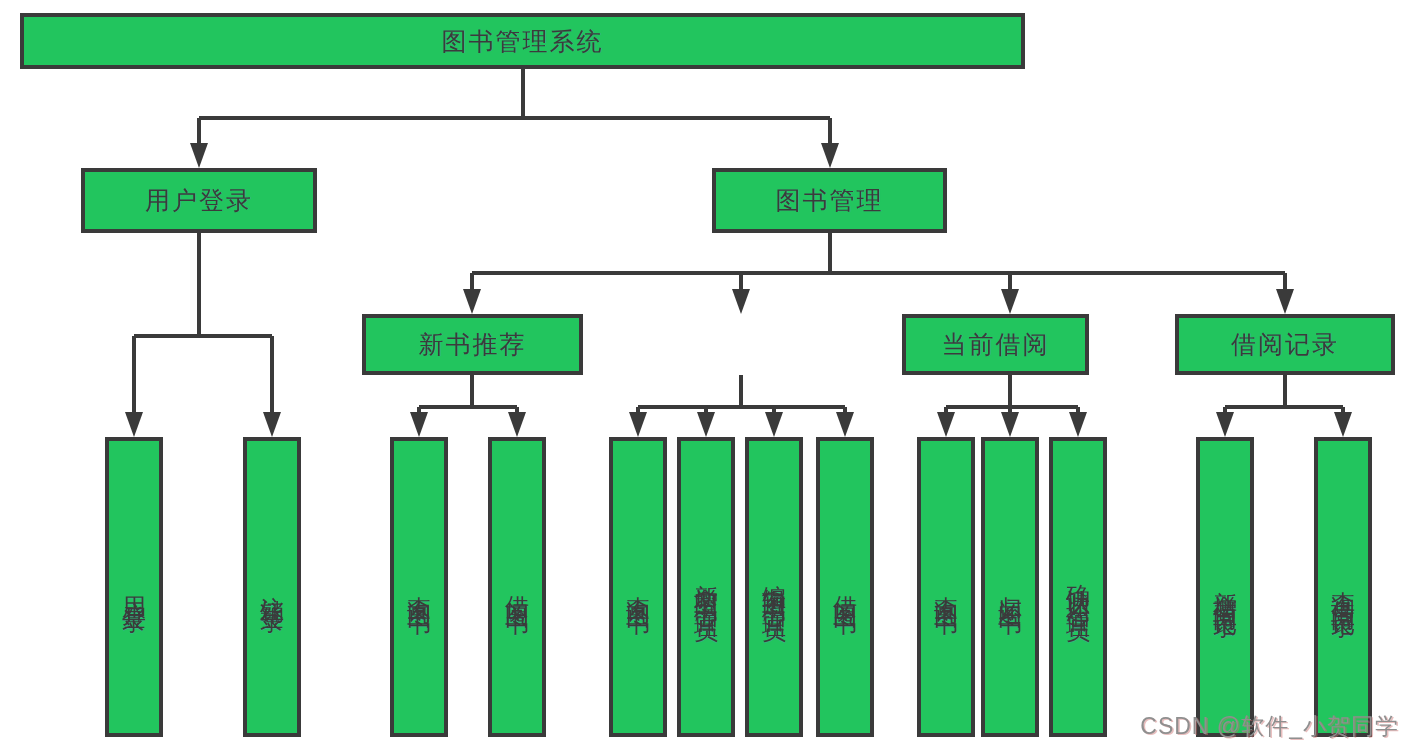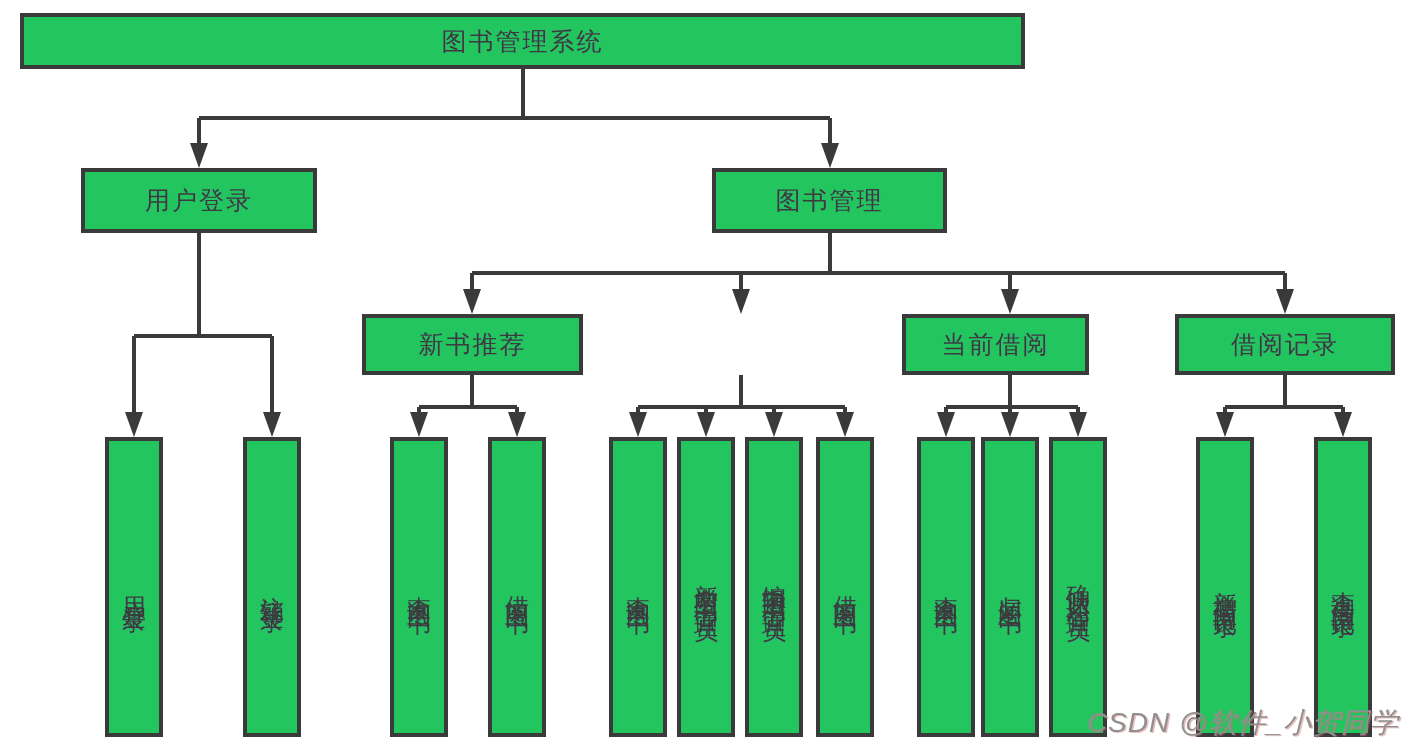--- a/index.html
+++ b/index.html
@@ -50,26 +50,25 @@
     letter-spacing: 5px;
     line-height: 1;
     white-space: nowrap;
     text-shadow: 0 1px 0 rgba(110, 140, 230, 0.25);
   }
   .watermark {
     position: absolute;
     right: 6px;
     bottom: 5px;
     z-index: 2;
-    font-size: 28px;
+    font-size: 23px;
     color: #8f8f8f;
     letter-spacing: 1px;
     text-shadow: 1.5px 0.5px 0 rgba(205, 110, 110, 0.45);
     white-space: nowrap;
-    font-style: italic;
   }
 </style>
 </head>
 <body>
 
 <div class="canvas">
 
   <svg class="wires" width="1405" height="747" viewBox="0 0 1405 747">
     <g stroke="#3a3a3a" stroke-width="4" fill="none">
       <path d="M523 69 V118 M199 118 H830 M199 118 V147 M830 118 V147"></path>

